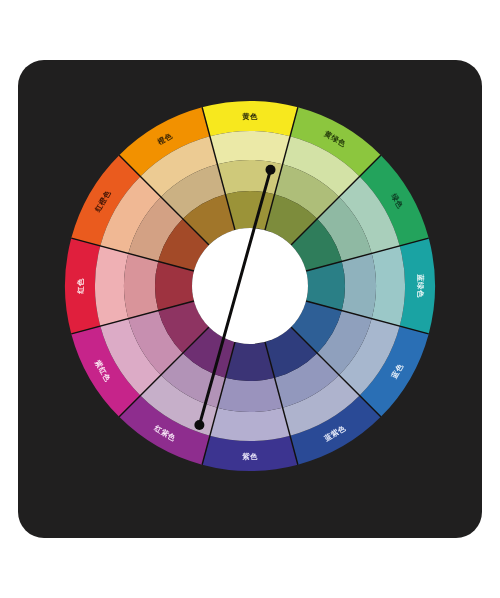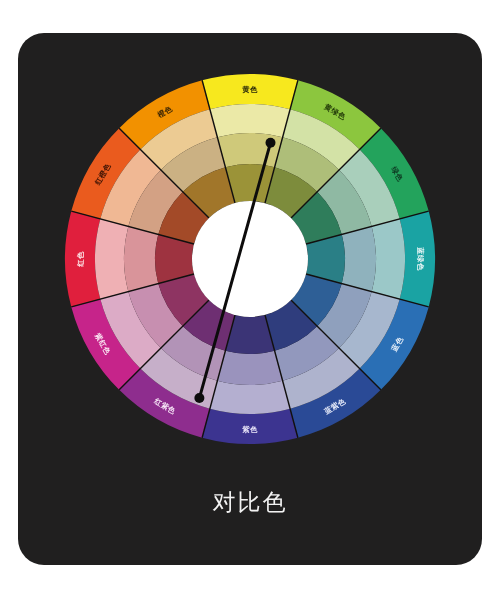--- a/index.html
+++ b/index.html
@@ -13,26 +13,27 @@
   }
   body {
     font-family: "DejaVu Sans", "Liberation Sans", sans-serif;
     display: flex;
     align-items: center;
     justify-content: center;
   }
   #card {
     position: relative;
     width: 464px;
-    height: 532px;
+    height: 478px;
     border-radius: 26px;
     background: #201f1f;
     display: flex;
     flex-direction: column;
     align-items: center;
+    justify-content: space-between;
   }
   #wheel-wrap {
     position: relative;
     width: 380px;
     height: 380px;
     margin-top: 36px;
   }
   #wheel-svg {
     display: block;
     width: 380px;
@@ -139,15 +140,14 @@
           <text x="104.99999999999993" y="42.775681356645464" fill="#3b2504" text-anchor="middle" dominant-baseline="central" class="seg-label" transform="rotate(330 104.99999999999993 42.775681356645464)">橙色</text>
         </g>
       <g id="indicator-group">
           <line x1="210.4904849646978" y1="73.79268514455946" x2="139.38101878780103" y2="329.07450787631444" stroke="#0d0c0c" stroke-width="3" stroke-linecap="round"></line>
           <circle cx="210.4904849646978" cy="73.79268514455946" r="5" fill="#0d0c0c"></circle>
           <circle cx="139.38101878780103" cy="329.07450787631444" r="5" fill="#0d0c0c"></circle>
         </g>
     </svg>
   </div>
 
-  <div id="caption">对比色</div>
 
 </div>
 
 </body></html>

